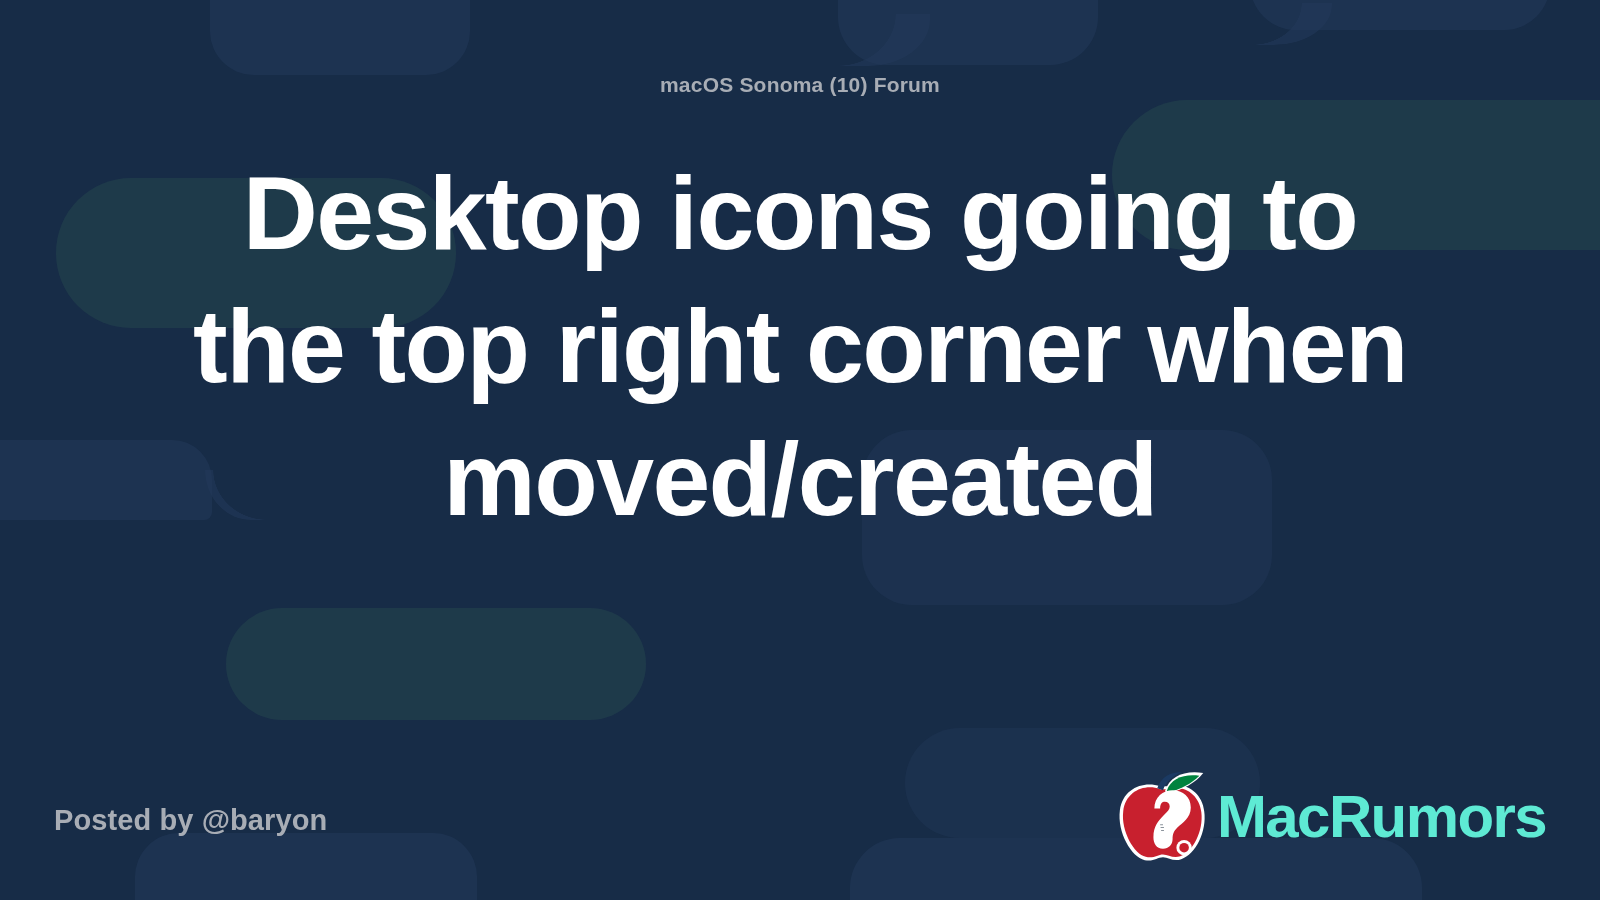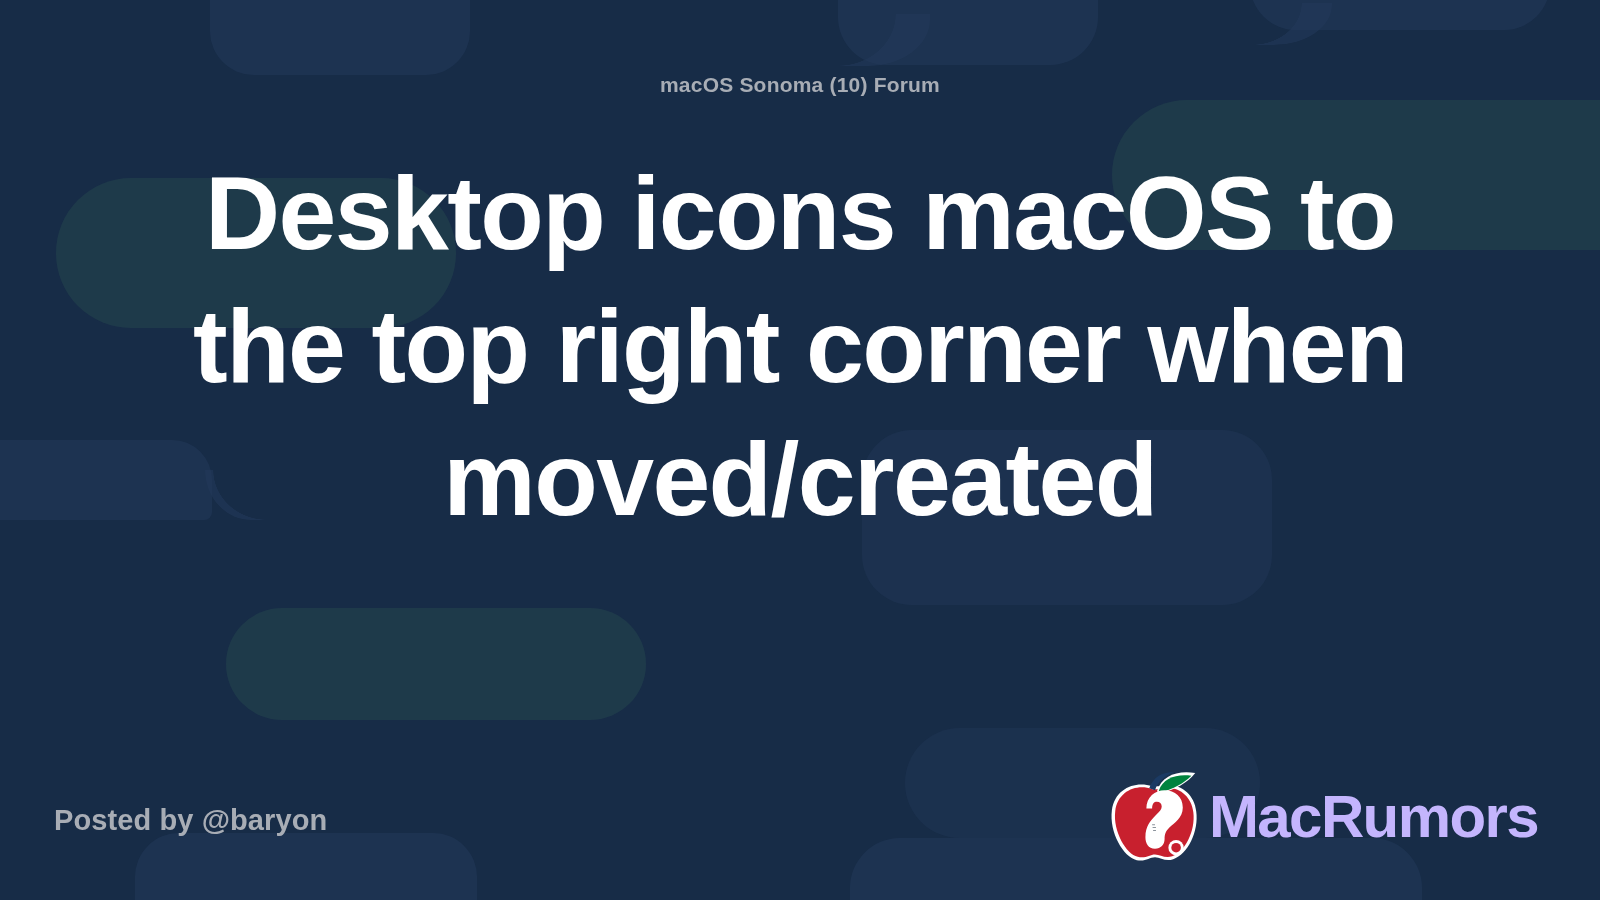--- a/index.html
+++ b/index.html
@@ -143,21 +143,21 @@
     font-weight:bold;
     font-size:104px;
     line-height:1.28;
     letter-spacing:-1.6px;
     word-break:break-word;
   }
 
   
   .footer {
     position:absolute;
-    left:0; right:8px; bottom:0;
+    left:0; right:0; bottom:0;
     height:160px;
     display:flex;
     align-items:center;
     justify-content:space-between;
     padding:0 54px 0 54px;
   }
 
   .posted-by {
     font-size:29px;
     font-weight:bold;
@@ -171,21 +171,21 @@
     align-items:center;
     gap:6px;
     margin-bottom:6px;
   }
 
   .brand-mark { width:96px; height:92px; display:block; flex:none; }
 
   .brand-word {
     font-size:60px;
     font-weight:bold;
-    color:#c4b5fd;
+    color:#5eead4;
     letter-spacing:-1.6px;
     line-height:1;
     white-space:nowrap;
   }
 </style>
 </head>
 <body>
 
 <div class="card">
 
@@ -209,21 +209,21 @@
     <div class="bg-shape bubble-navy sh-right-mid-bubble"></div>
     <div class="bg-shape bubble-navy sh-right-low-bar"></div>
 
     <div class="bg-shape bubble-navy sh-bottom-left-bubble"></div>
     <div class="bg-shape bubble-navy sh-bottom-right-bubble"></div>
   </div>
 
   <div class="content">
     <div class="forum-label">macOS Sonoma (10) Forum</div>
 
-    <h1 class="title">Desktop icons macOS to the top right corner when moved/created</h1>
+    <h1 class="title">Desktop icons going to the top right corner when moved/created</h1>
   </div>
 
   <div class="footer">
 
     <div class="posted-by">Posted by @baryon</div>
 
     <div class="brand">
 
       <svg class="brand-mark" viewBox="0 0 100 96" aria-hidden="true">
 

